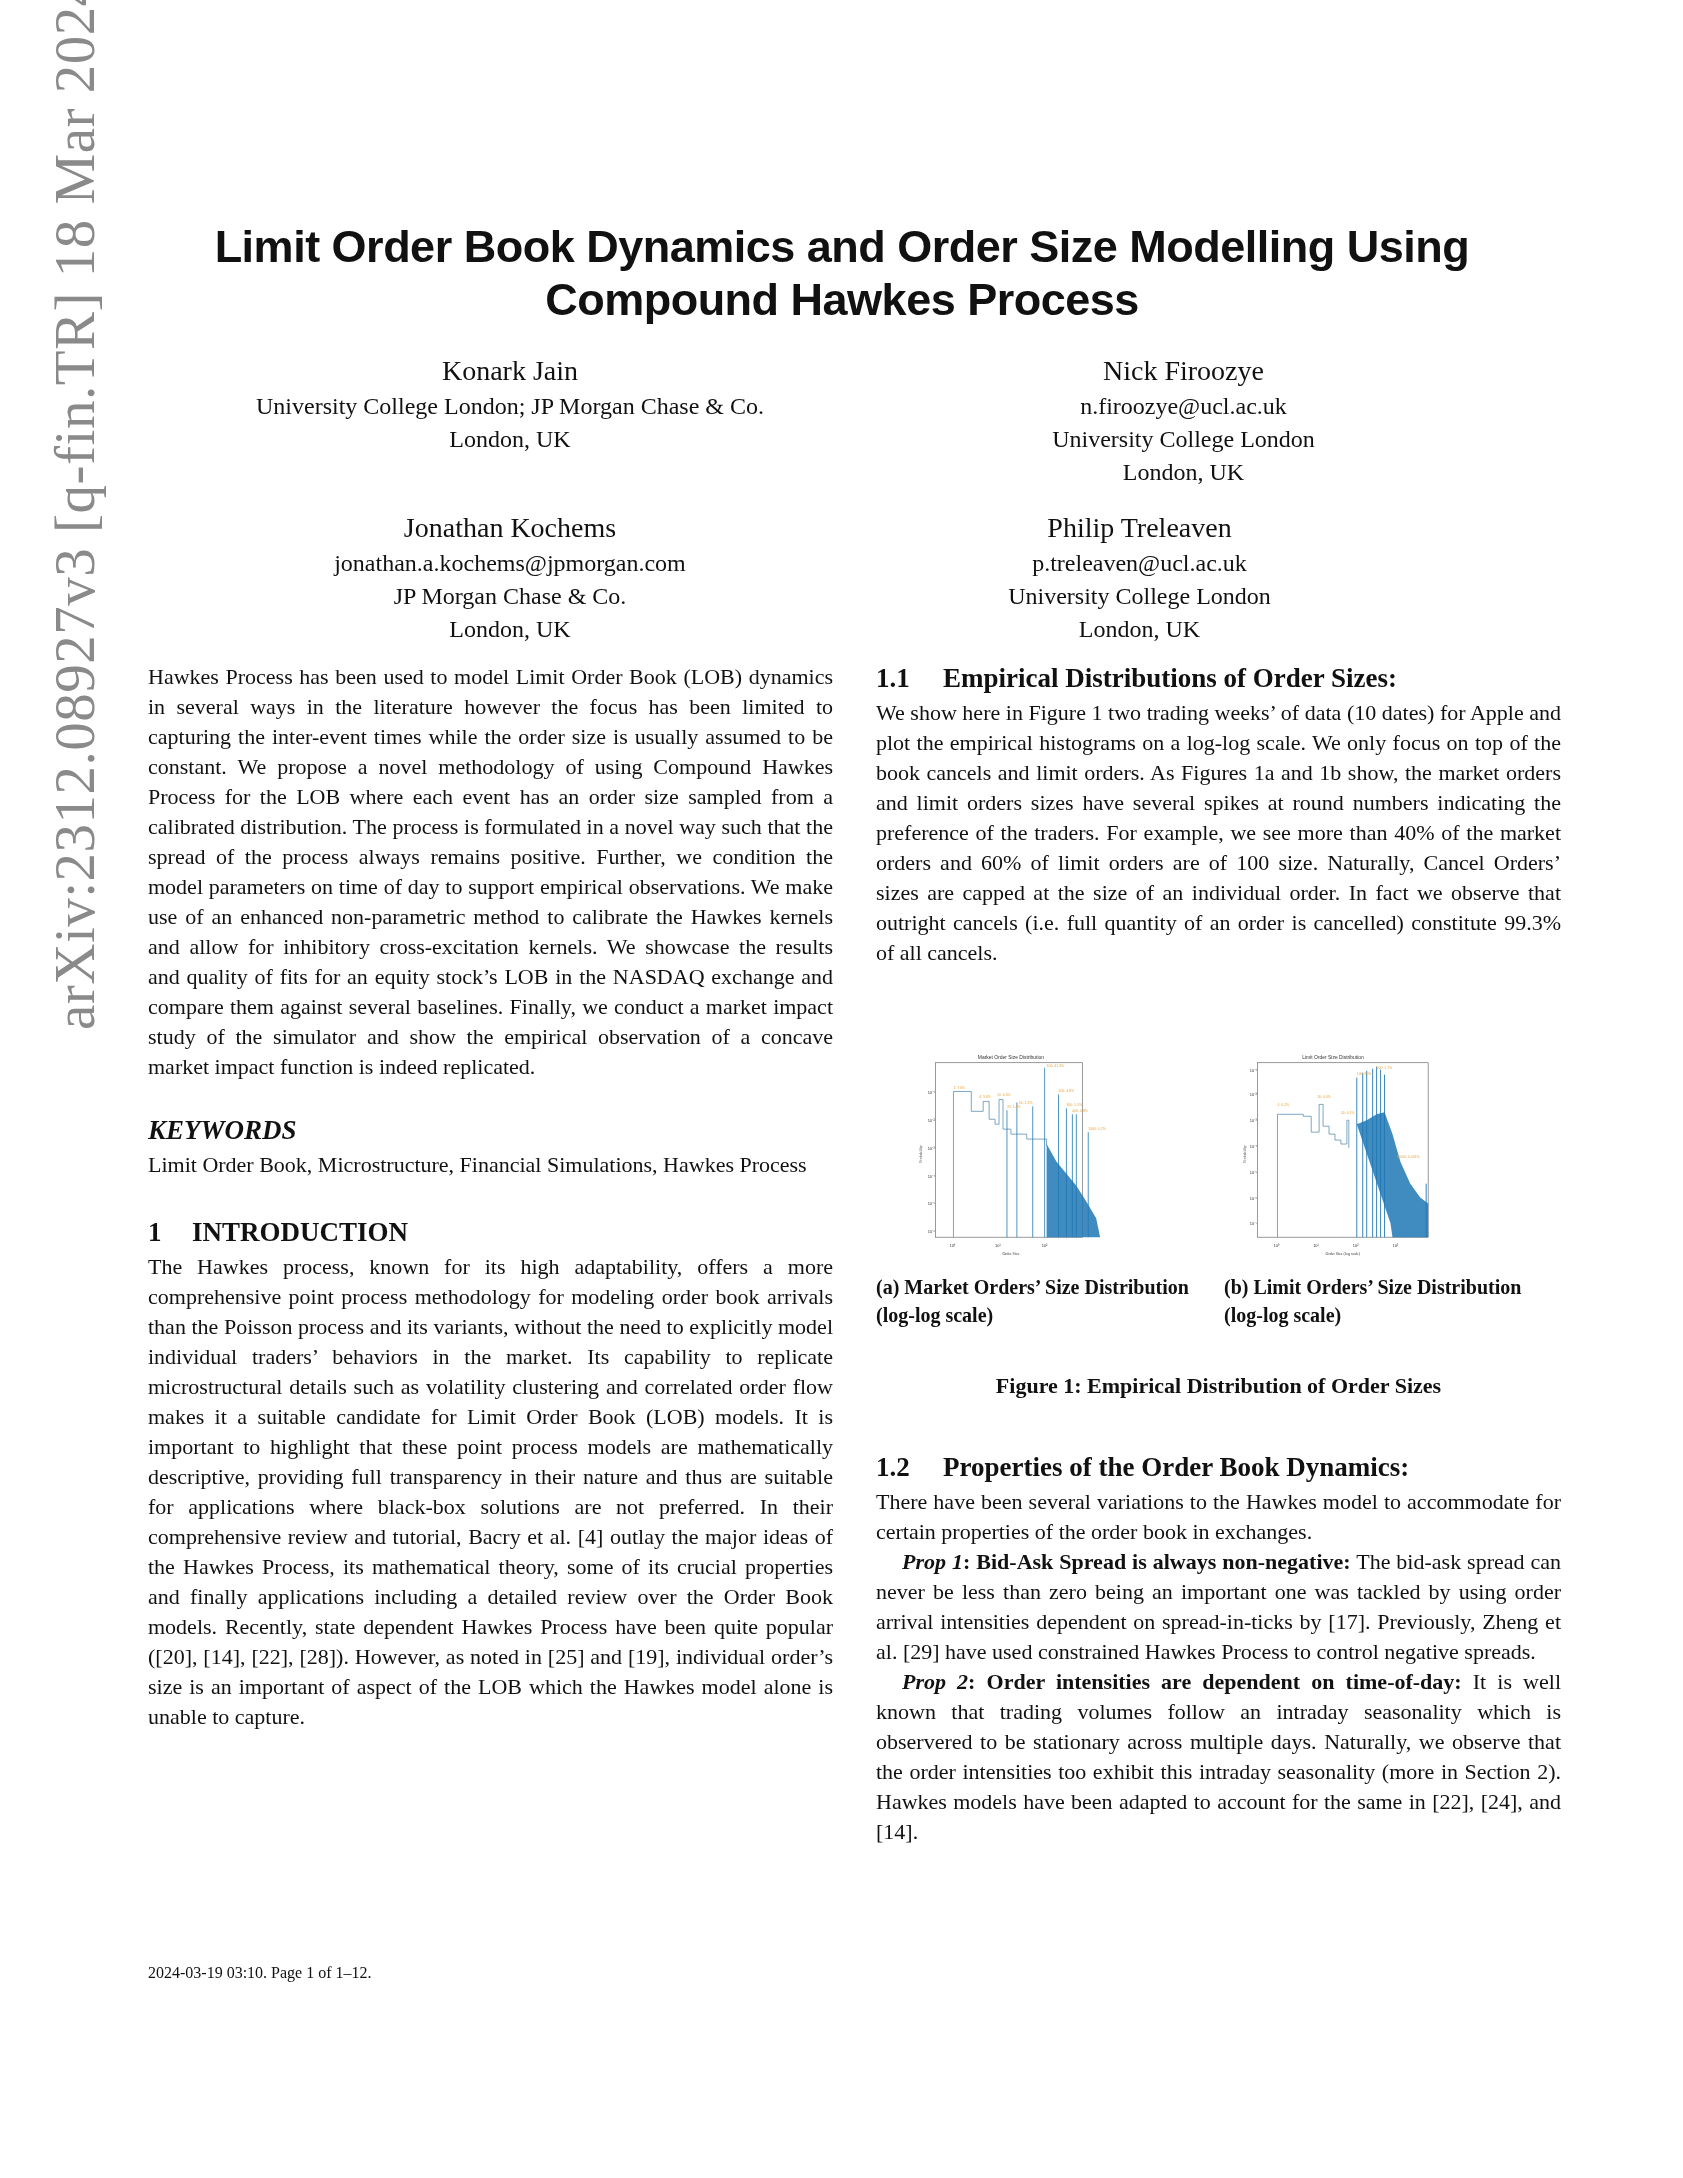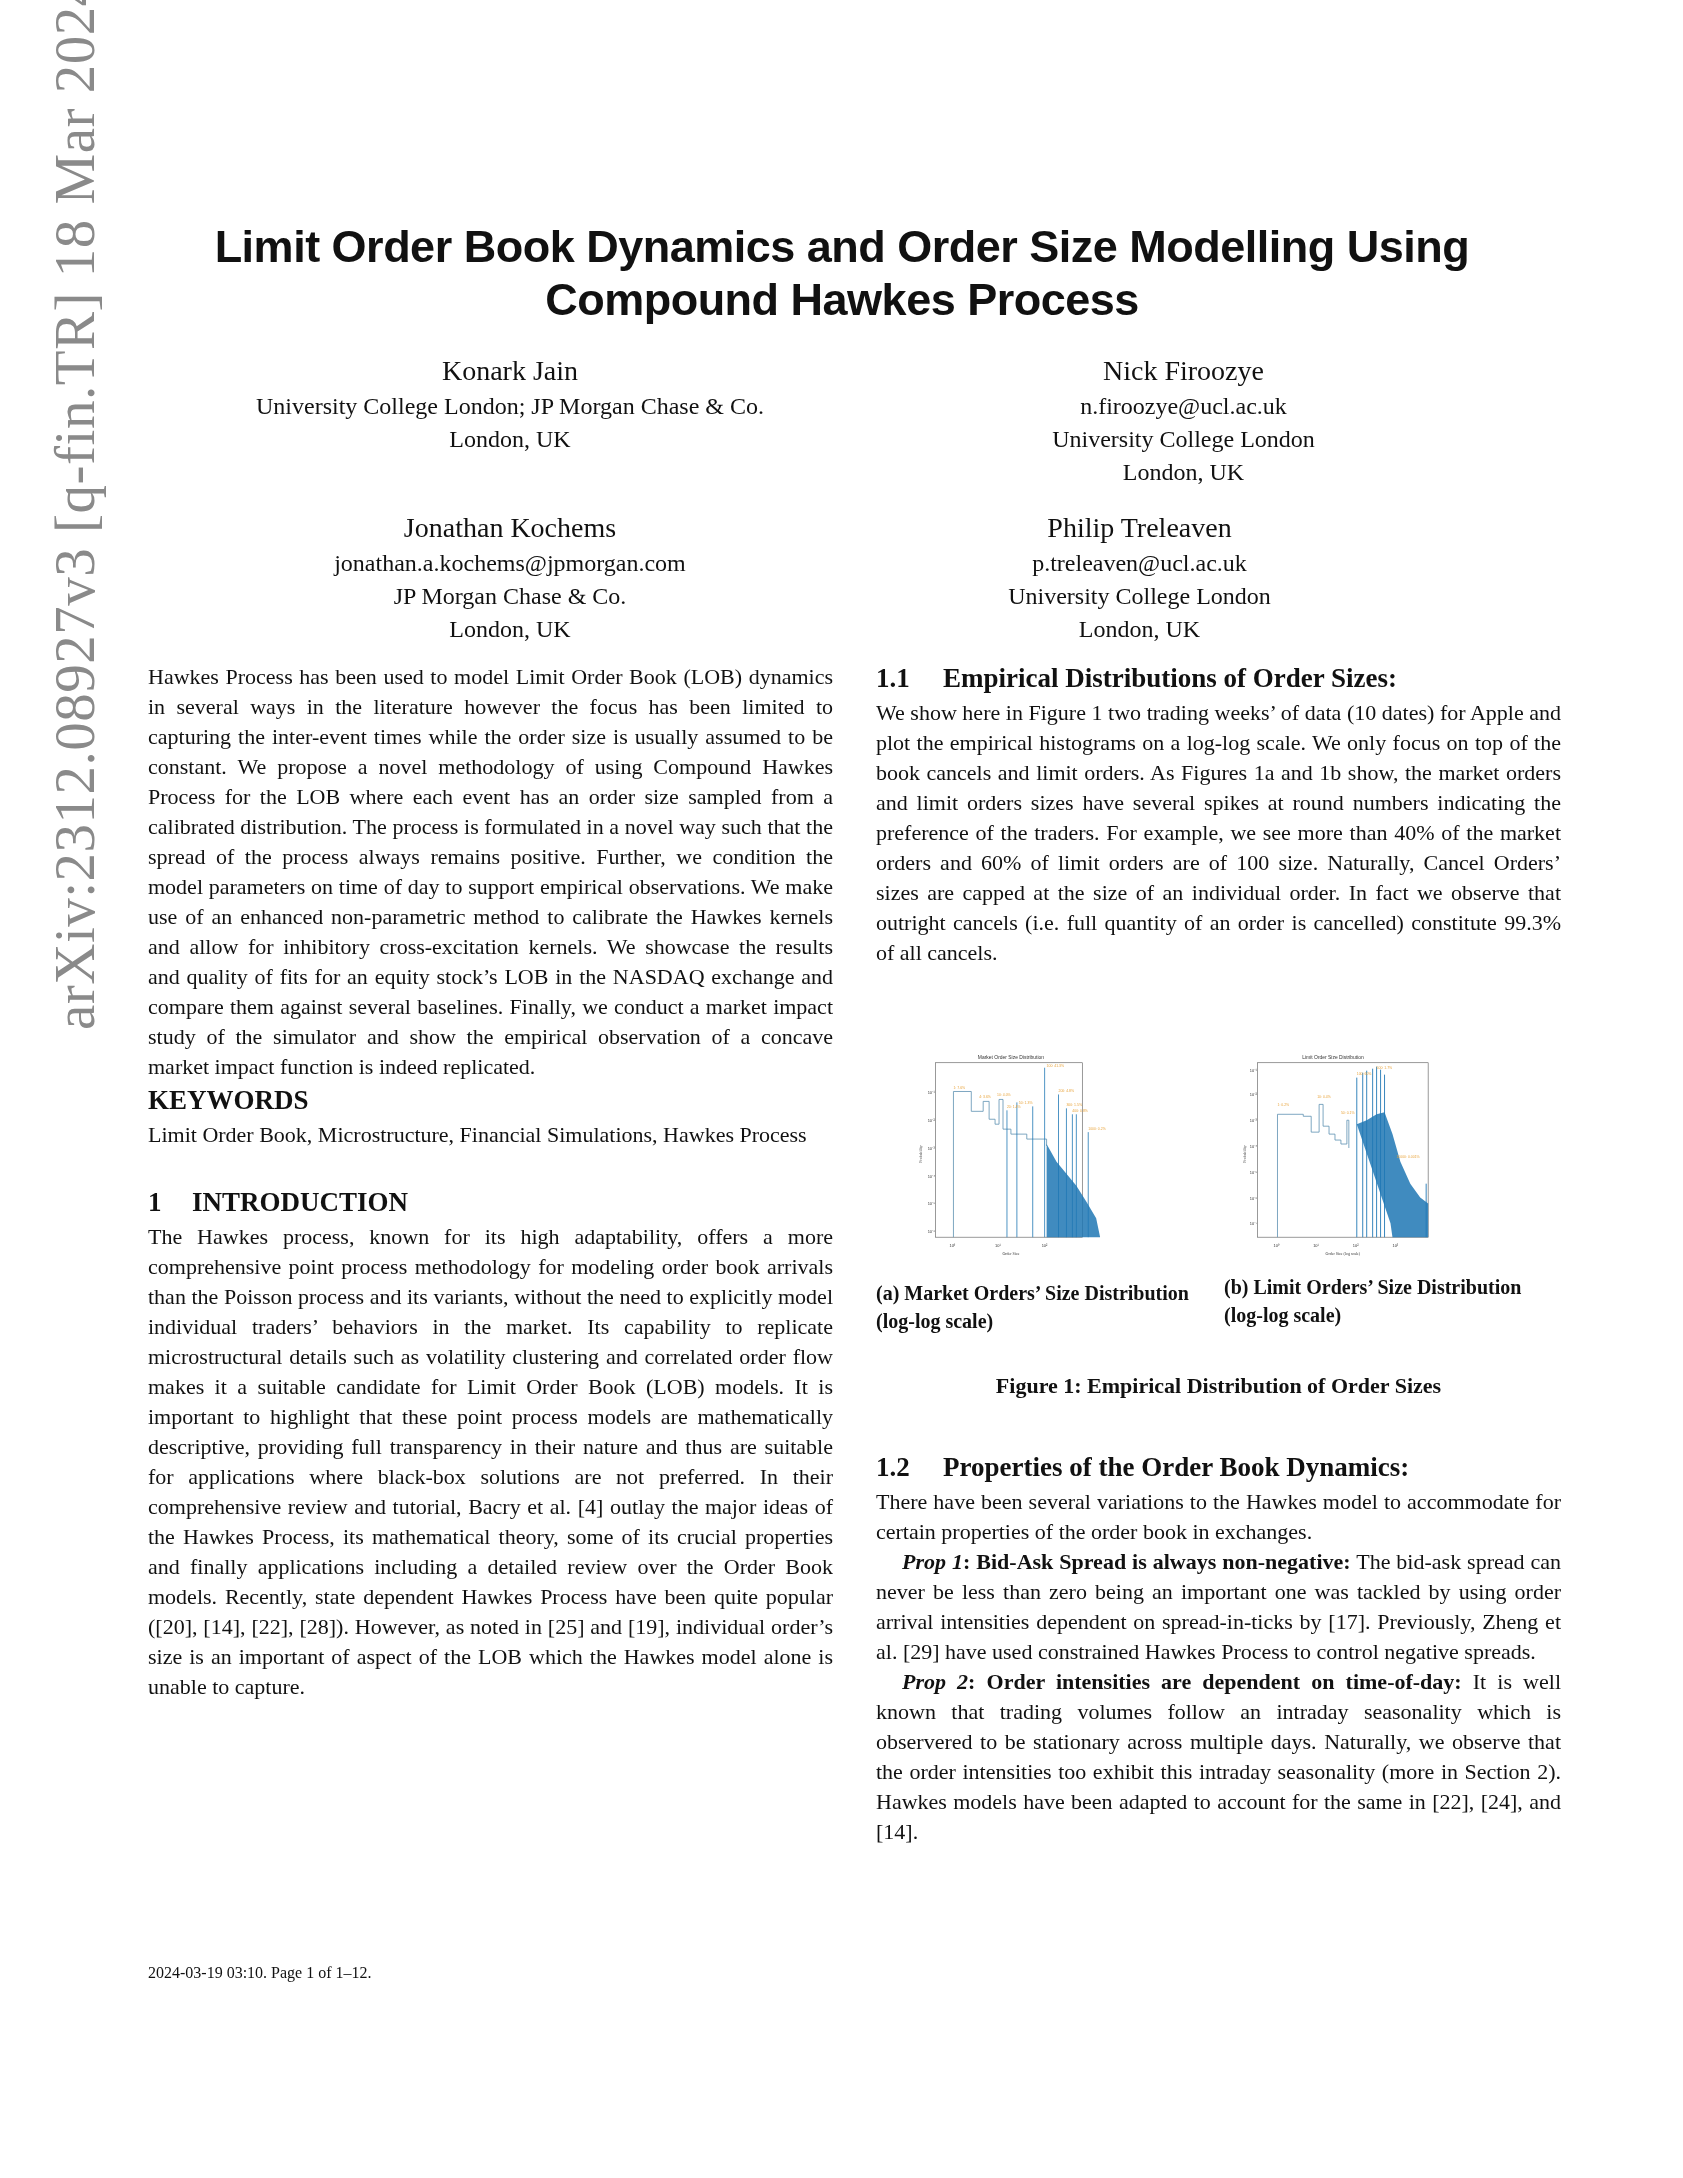--- a/index.html
+++ b/index.html
@@ -65,21 +65,21 @@
 <div class="author" style="left:882px; width:515px; top:509px;">
   <div class="name">Philip Treleaven</div>
   <div>p.treleaven@ucl.ac.uk</div>
   <div>University College London</div>
   <div>London, UK</div>
 </div>
 
 <div class="col col-left" style="top:660px;">
   <p style="margin-top:2px;">Hawkes Process has been used to model Limit Order Book (LOB) dynamics in several ways in the literature however the focus has been limited to capturing the inter-event times while the order size is usually assumed to be constant. We propose a novel methodology of using Compound Hawkes Process for the LOB where each event has an order size sampled from a calibrated distribution. The process is formulated in a novel way such that the spread of the process always remains positive. Further, we condition the model parameters on time of day to support empirical observations. We make use of an enhanced non-parametric method to calibrate the Hawkes kernels and allow for inhibitory cross-excitation kernels. We showcase the results and quality of fits for an equity stock’s LOB in the NASDAQ exchange and compare them against several baselines. Finally, we conduct a market impact study of the simulator and show the empirical observation of a concave market impact function is indeed replicated.</p>
 
-  <h2 class="section" style="">KEYWORDS</h2>
+  <h2 class="section" style="margin-top:30px;font-style:italic;">KEYWORDS</h2>
   <p style="margin-top:2px; text-align:left;">Limit Order Book, Microstructure, Financial Simulations, Hawkes Process</p>
 
   <h2 class="section" style="margin-top:34px;">
     <span class="num">1</span><span>INTRODUCTION</span>
   </h2>
   <p style="margin-top:2px;">The Hawkes process, known for its high adaptability, offers a more comprehensive point process methodology for modeling order book arrivals than the Poisson process and its variants, without the need to explicitly model individual traders’ behaviors in the market. Its capability to replicate microstructural details such as volatility clustering and correlated order flow makes it a suitable candidate for Limit Order Book (LOB) models. It is important to highlight that these point process models are mathematically descriptive, providing full transparency in their nature and thus are suitable for applications where black-box solutions are not preferred. In their comprehensive review and tutorial, Bacry et al. [4] outlay the major ideas of the Hawkes Process, its mathematical theory, some of its crucial properties and finally applications including a detailed review over the Order Book models. Recently, state dependent Hawkes Process have been quite popular ([20], [14], [22], [28]). However, as noted in [25] and [19], individual order’s size is an important of aspect of the LOB which the Hawkes model alone is unable to capture.</p>
 </div>
 
 <div class="footer">2024-03-19 03:10. Page 1 of 1–12.</div>
 
@@ -171,21 +171,21 @@
       <g font-size="3.5" fill="#e8a33a" font-family="Liberation Sans, sans-serif">
         <text x="60" y="72">1: 0.2%</text>
           <text x="100" y="64">10: 0.4%</text>
           <text x="124" y="80">50: 0.1%</text>
         <text x="140" y="40">100: 60%</text>
           <text x="160" y="34">500: 1.7%</text>
           <text x="180" y="124">10000: 0.001%</text>
       </g>
     </svg>
   </div>
-  <div class="subcap" style="left:0px; top:238px; width:337px;margin-top:6px;">(a) Market Orders’ Size Distribution (log-log scale)</div>
+  <div class="subcap" style="left:0px; top:238px; width:337px;">(a) Market Orders’ Size Distribution (log-log scale)</div>
   <div class="subcap" style="left:348px; top:238px; width:337px;">(b) Limit Orders’ Size Distribution (log-log scale)</div>
 </div>
 <div class="figcap">Figure 1: Empirical Distribution of Order Sizes</div>
 
 <div class="col col-right" style="top:1449px;">
   <h3 class="subsection">
     <span class="num">1.2</span><span>Properties of the Order Book Dynamics:</span>
   </h3>
   <p style="margin-top:2px;">There have been several variations to the Hawkes model to accommodate for certain properties of the order book in exchanges.</p>
   <p class="indent">

